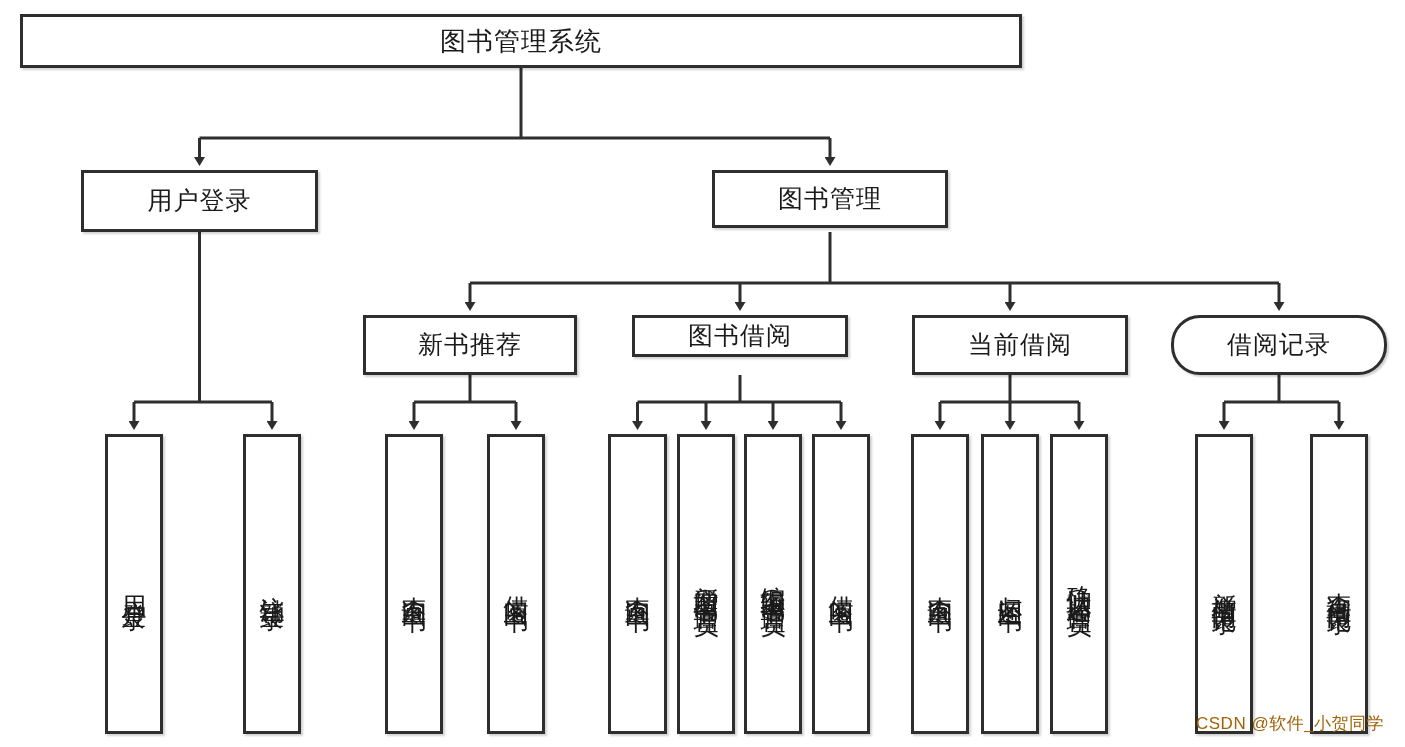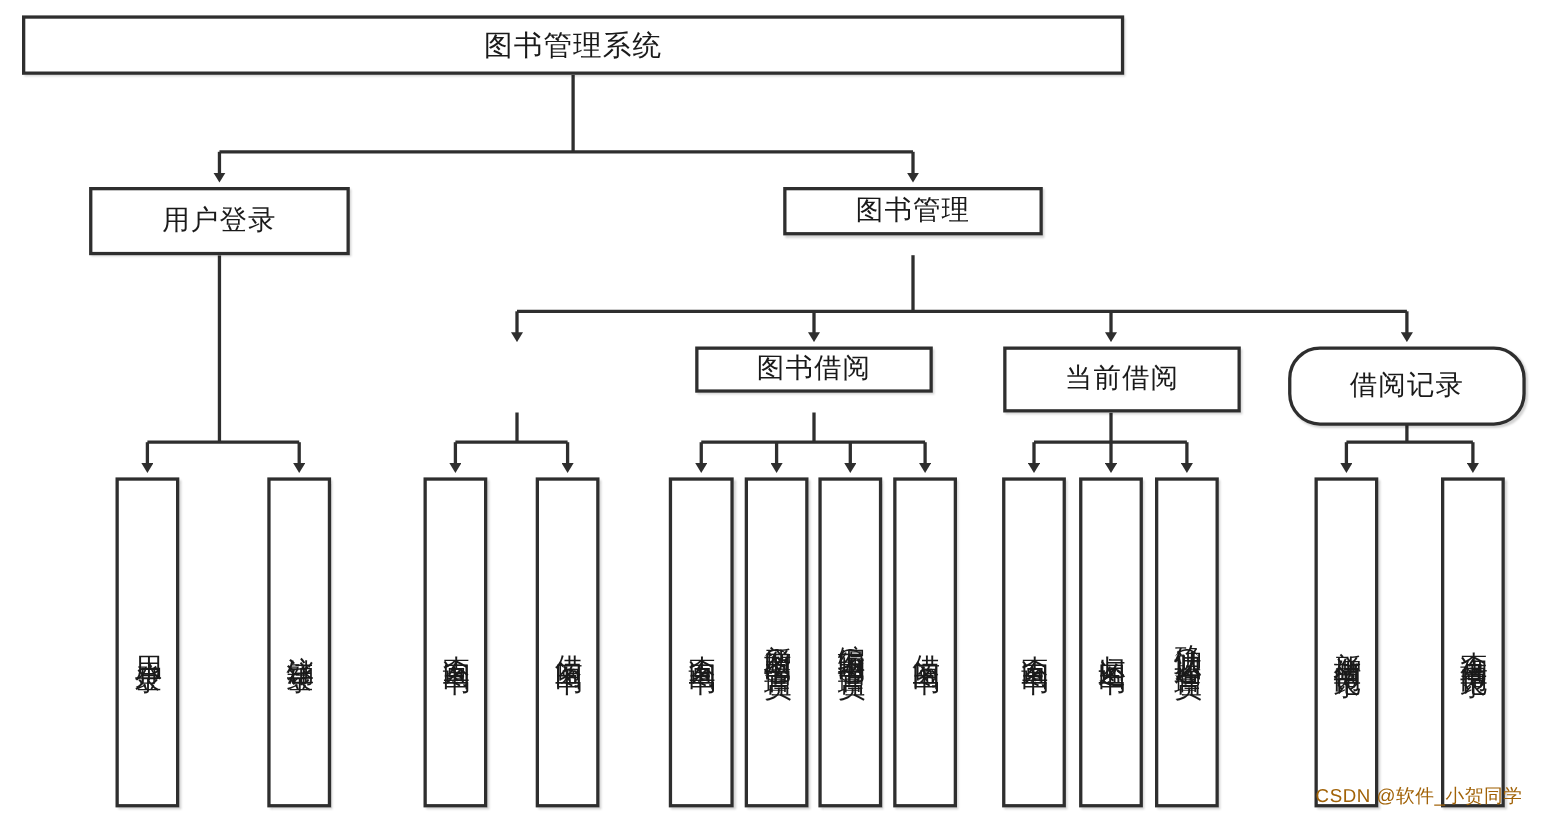--- a/index.html
+++ b/index.html
@@ -116,34 +116,37 @@
   </svg>
 
   <div class="node root horizontal" style="left: 20px; top: 14px; width: 1002px; height: 54px;">
     <span class="label">图书管理系统</span>
   </div>
 
   <div class="node horizontal" style="left: 81px; top: 170px; width: 237px; height: 62px;">
     <span class="label">用户登录</span>
   </div>
 
-  <div class="node horizontal" style="left: 712px; top: 170px; width: 236px; height: 44px;">
+  <div class="node horizontal" style="left: 712px; top: 170px; width: 236px; height: 58px;">
     <span class="label">图书管理</span>
   </div>
 
+  <div class="node horizontal" style="left: 363px; top: 315px; width: 214px; height: 60px;">
+    <span class="label">新书推荐</span>
+  </div>
 
   <div class="node horizontal" style="left: 632px; top: 315px; width: 216px; height: 42px;">
     <span class="label">图书借阅</span>
   </div>
 
   <div class="node horizontal" style="left: 902px; top: 315px; width: 216px; height: 60px; margin-left: 10px;">
     <span class="label">当前借阅</span>
   </div>
 
-  <div class="node horizontal" style="left: 1171px; top: 315px; width: 216px; height: 72px; border-radius: 29px;">
+  <div class="node horizontal" style="left: 1171px; top: 315px; width: 216px; height: 60px; border-radius: 29px;">
     <span class="label">借阅记录</span>
   </div>
 
   <div class="node vertical" style="left: 105px; top: 434px; width: 58px; height: 300px;">
     <span class="label">用户登录</span>
   </div>
 
   <div class="node vertical" style="left: 243px; top: 434px; width: 58px; height: 300px;">
     <span class="label">注销登录</span>
   </div>

